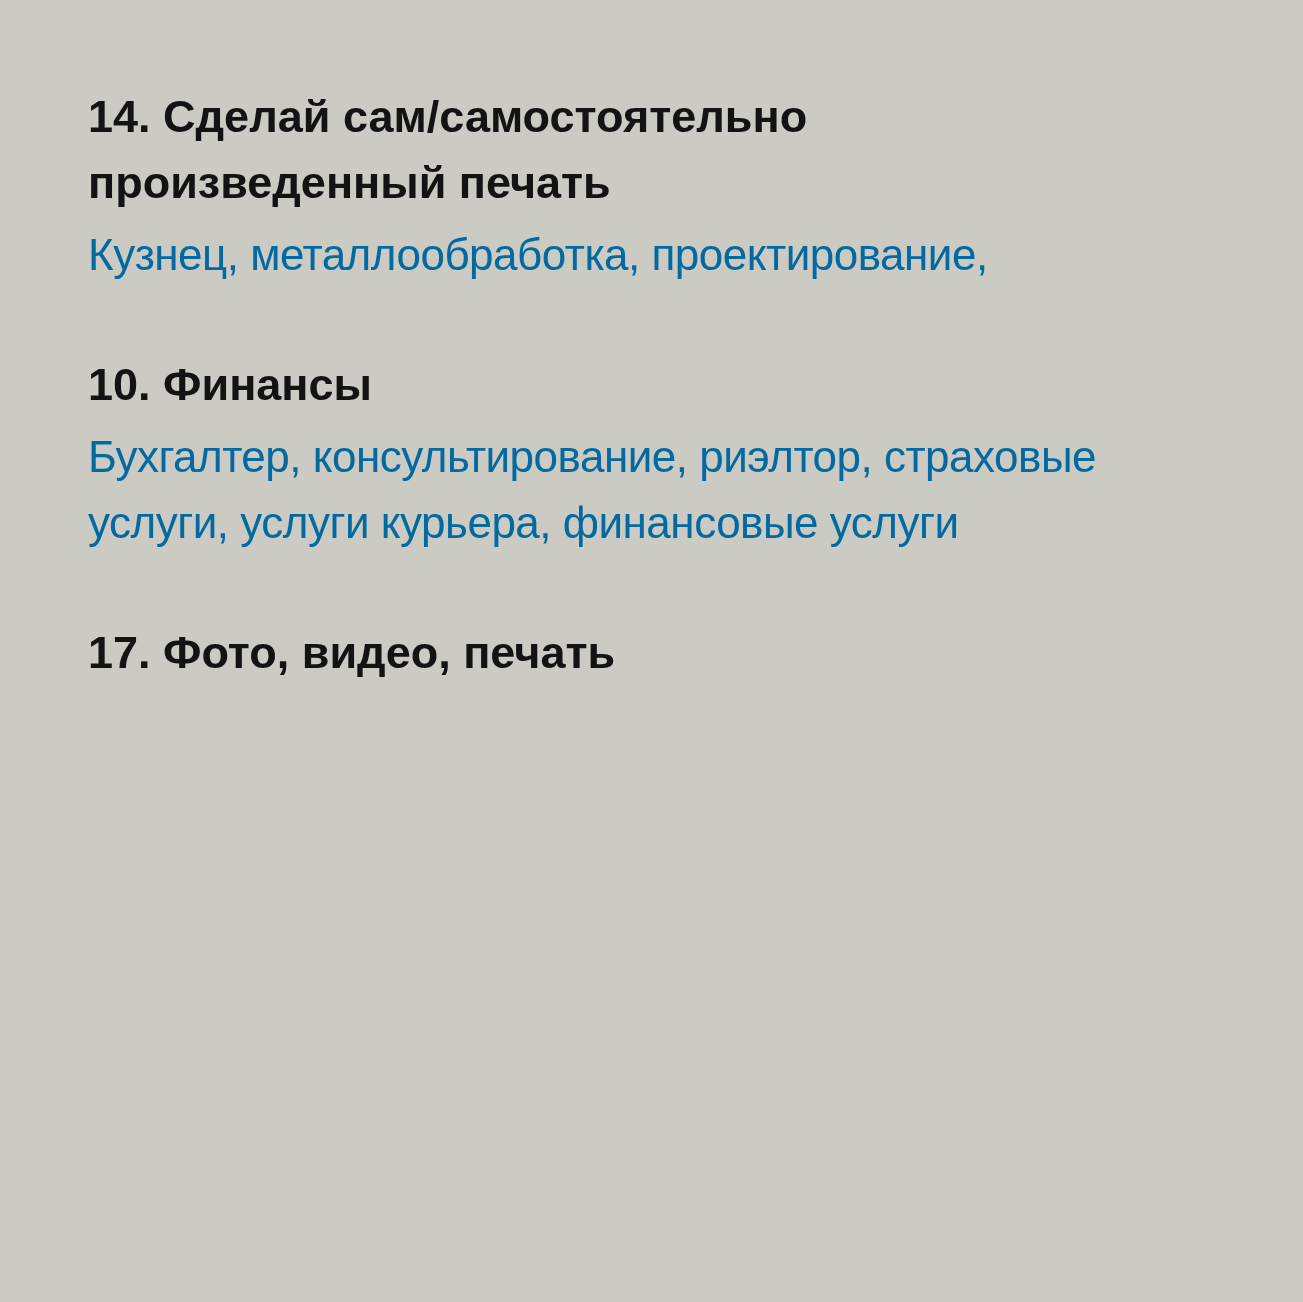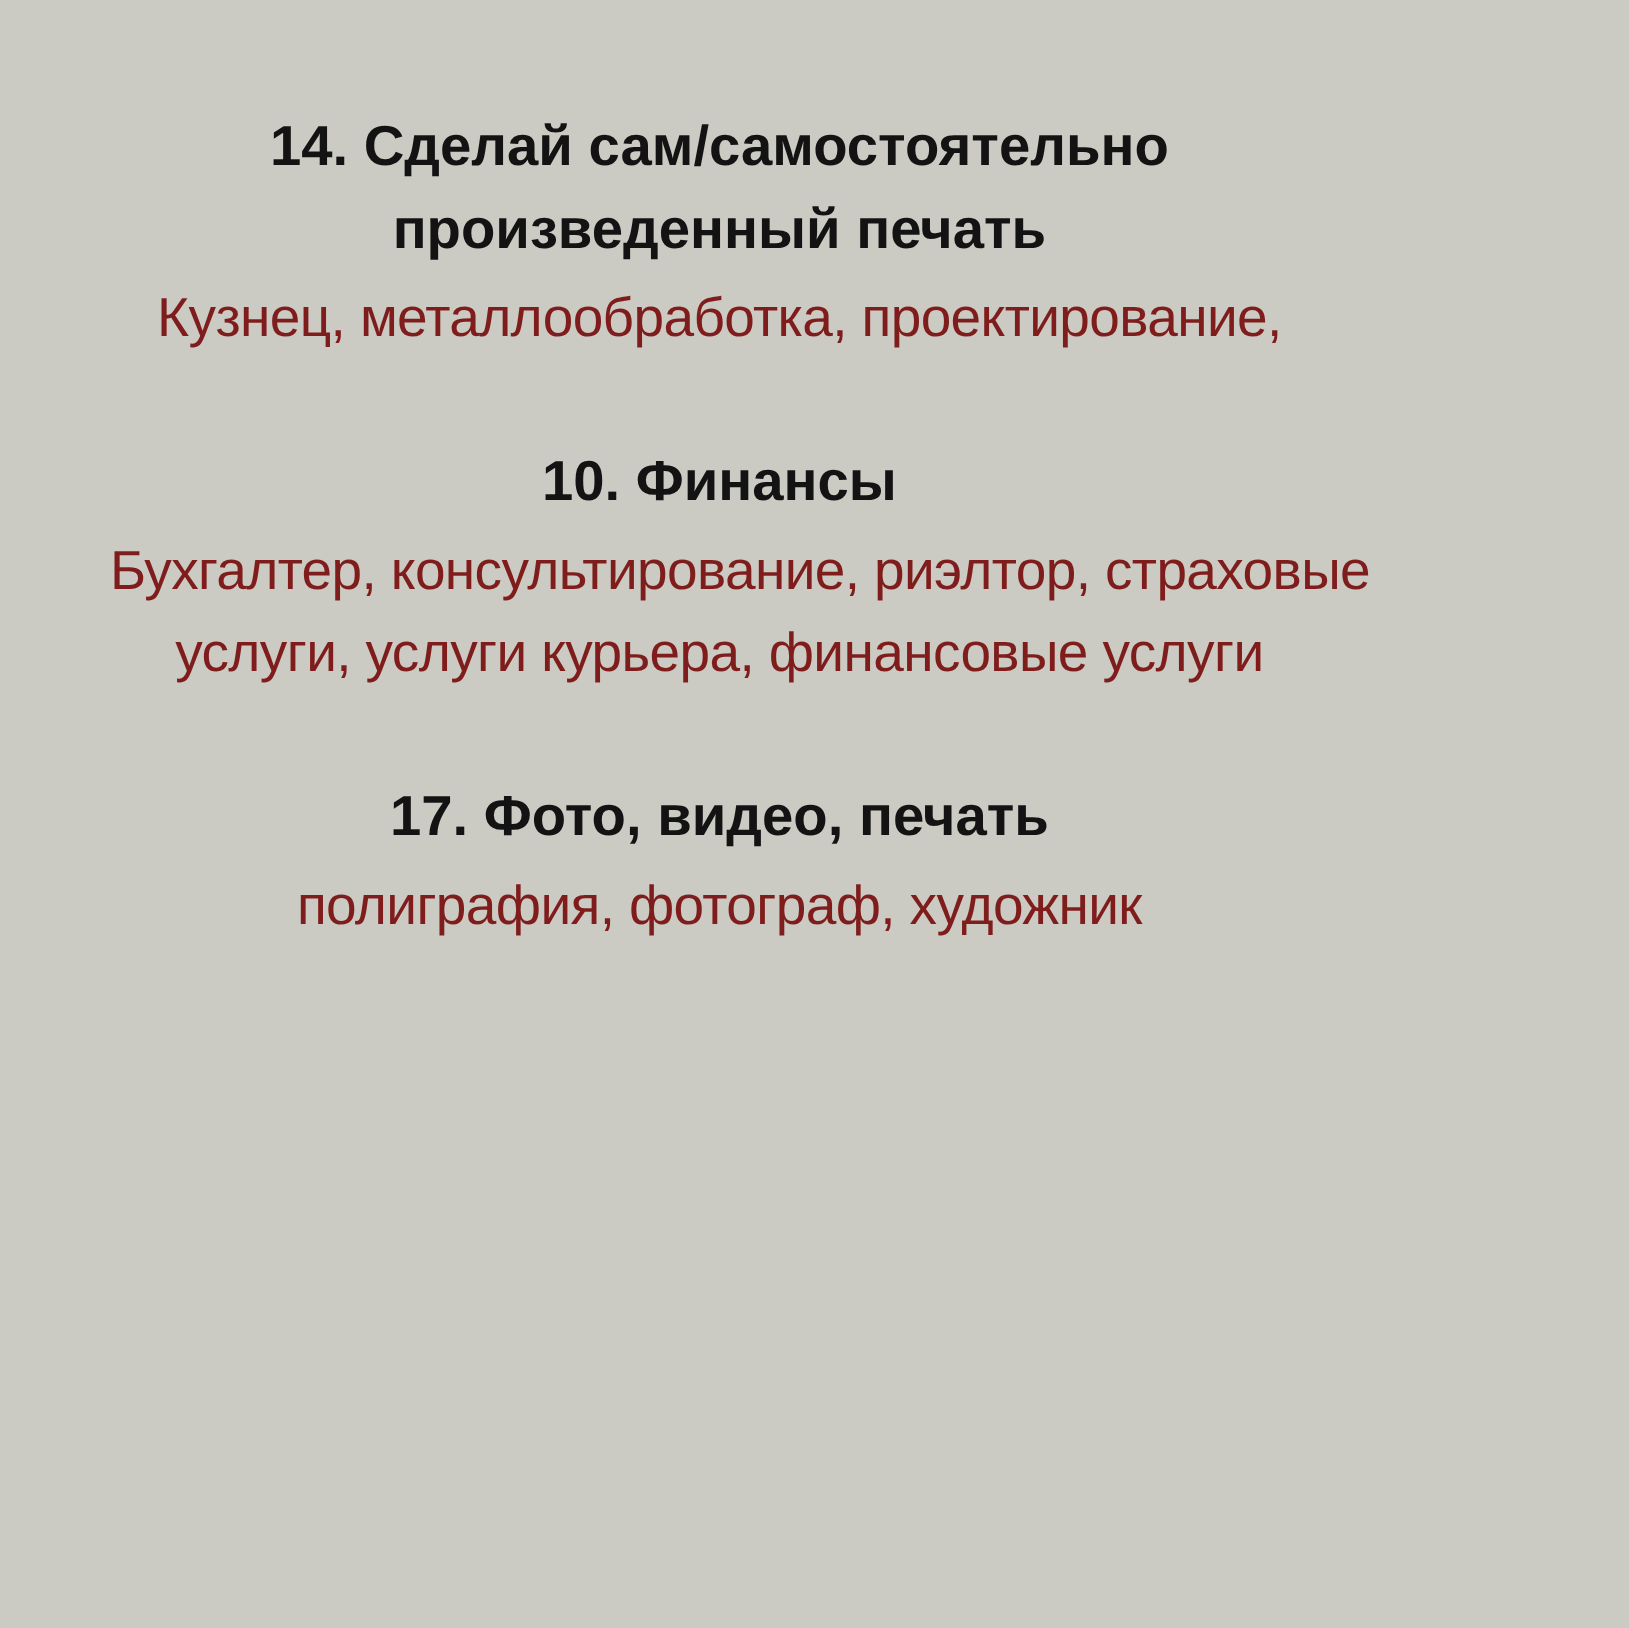--- a/index.html
+++ b/index.html
@@ -13,42 +13,41 @@
     overflow: hidden;
     font-family: "Liberation Sans", sans-serif;
     color: #171717;
   }
   .page {
     box-sizing: border-box;
     width: 1123px;
     height: 1302px;
     padding: 84px 60px 0 88px;
     background: #cbcac3;
-    text-align: center;
   }
   .category {
     margin: 0 0 64px 0;
   }
   .category:last-child {
     margin-bottom: 0;
   }
   .cat-title {
     margin: 0 0 6px 0;
     font-size: 45px;
     line-height: 66px;
     font-weight: 700;
     color: #131313;
     letter-spacing: 0px;
   }
   .cat-body {
     margin: 0;
     font-size: 44px;
     line-height: 66px;
     font-weight: 400;
-    color: #7f1d1d;
+    color: #0369a1;
     letter-spacing: -0.5px;
   }
   .line {
     display: block;
     white-space: nowrap;
   }
 </style>
 </head>
 <body>
 
@@ -73,17 +72,16 @@
       <span class="line">Бухгалтер, консультирование, риэлтор, страховые</span>
       <span class="line">услуги, услуги курьера, финансовые услуги</span>
     </p>
   </section>
 
   <section class="category">
     <h2 class="cat-title">
       <span class="line">17. Фото, видео, печать</span>
     </h2>
     <p class="cat-body">
-      <span class="line">полиграфия, фотограф, художник</span>
     </p>
   </section>
 
 </div>
 
 </body></html>

